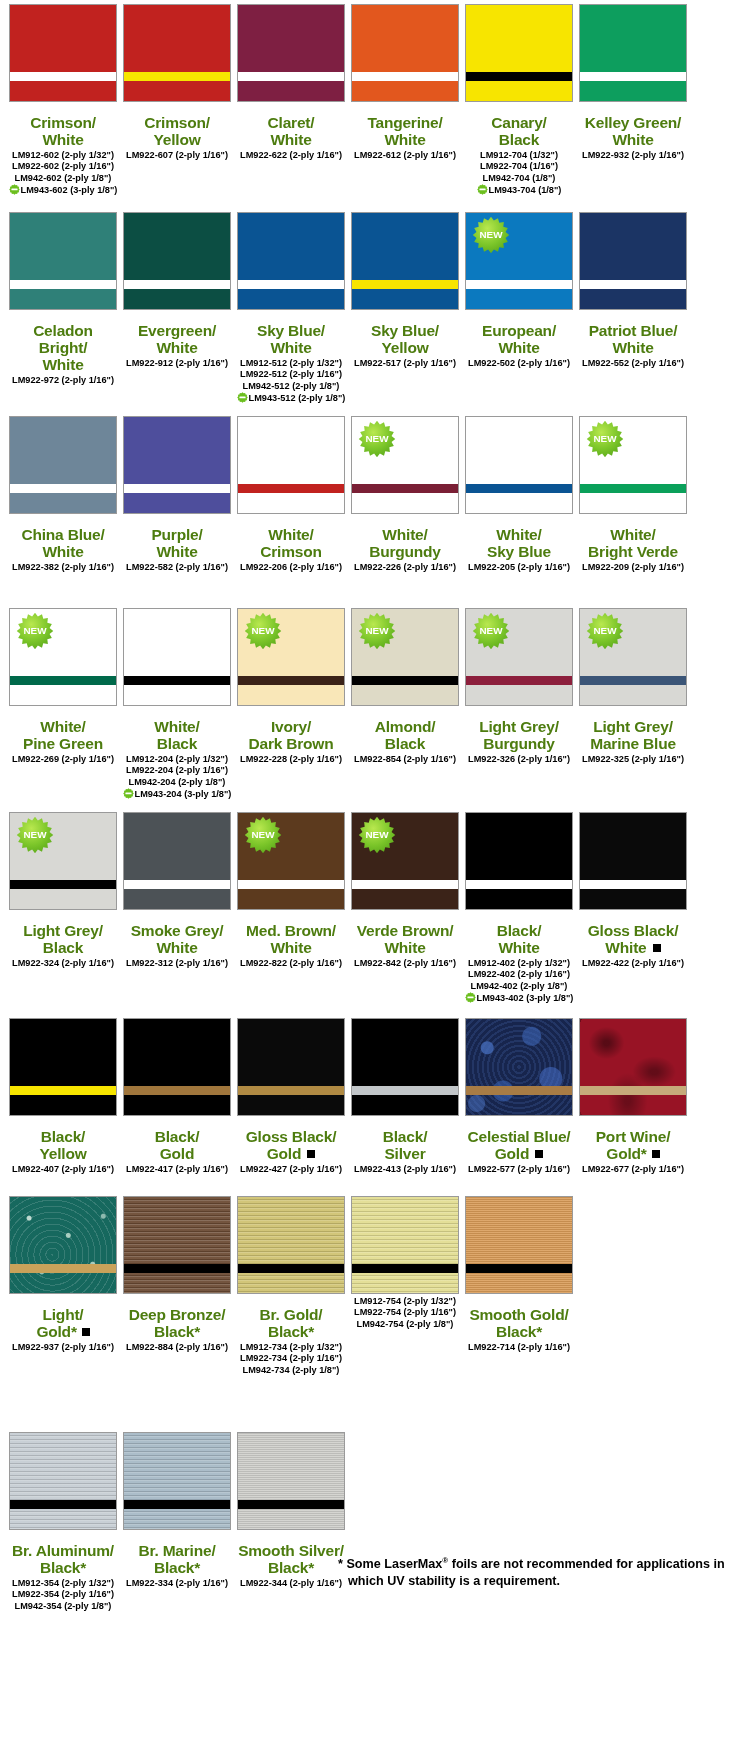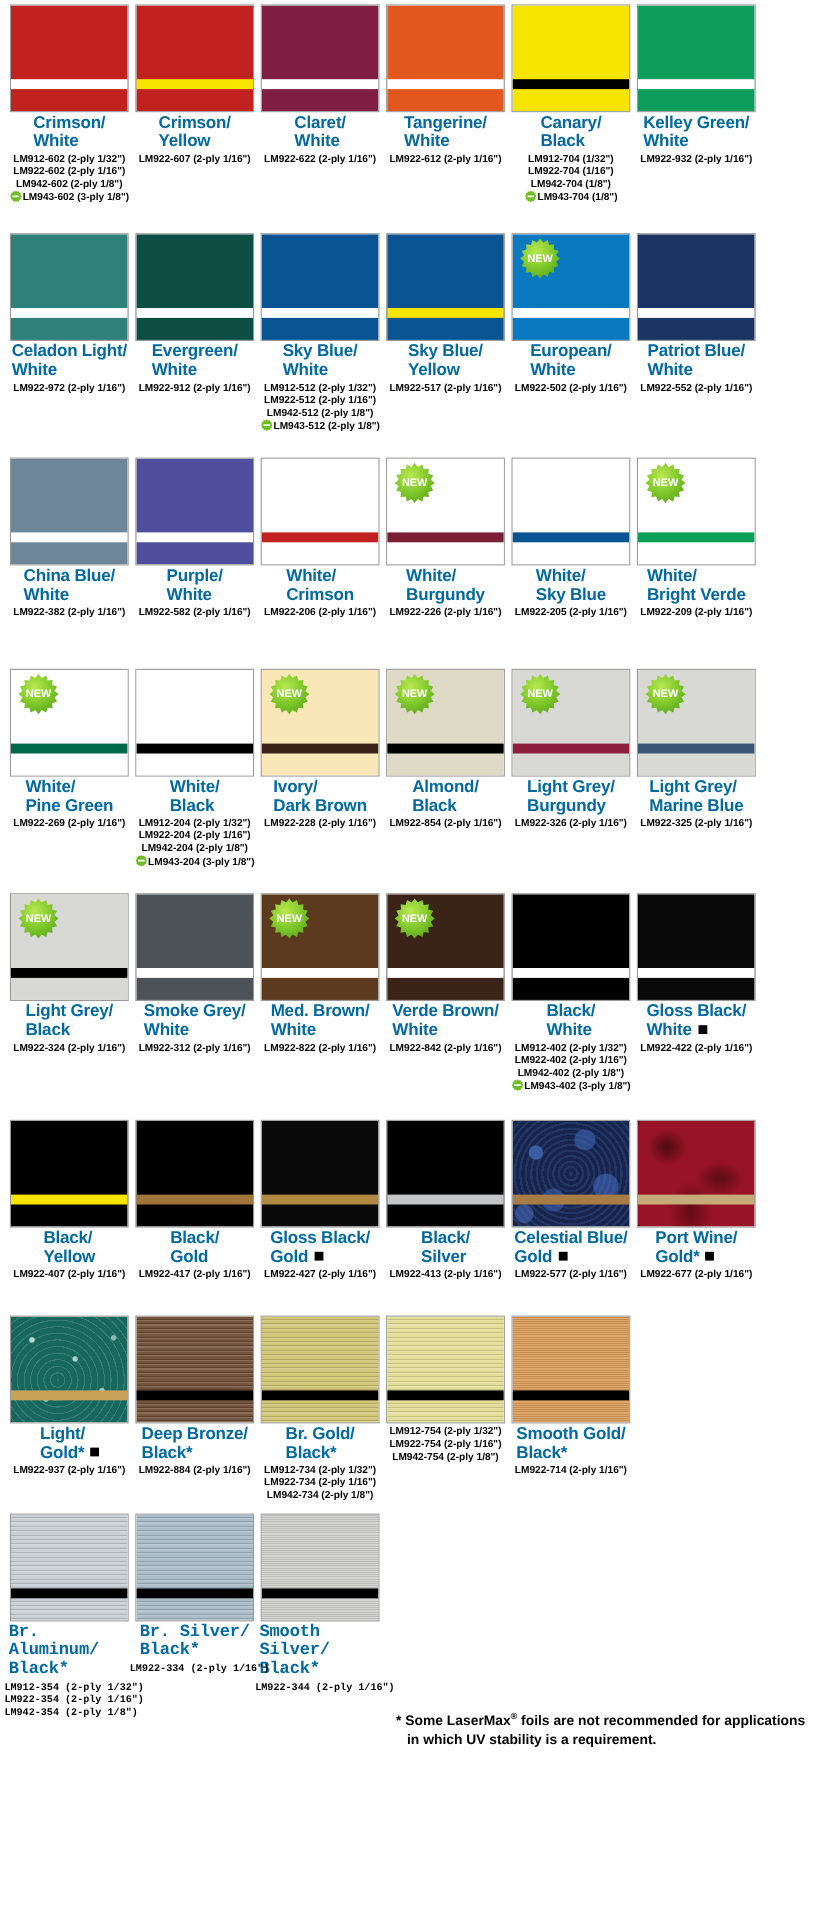--- a/index.html
+++ b/index.html
@@ -52,26 +52,26 @@
     position: absolute;
     top: 3px;
     left: 6px;
     width: 38px;
     height: 38px;
     z-index: 5;
   }
   .badge-new svg { display:block; width:100%; height:100%; }
 
   .name {
-    text-align: left;
+    text-align: center;
     font-weight: bold;
     font-size: 15.5px;
     line-height: 17px;
-    color: #0369a1;
-    margin-top: 1px;
+    color: #4d7c0f;
+    margin-top: 12px;
     letter-spacing: -0.2px;
   }
   .name .sq {
     display: inline-block;
     width: 8px; height: 8px;
     background: #000;
     vertical-align: middle;
     margin-left: 2px;
     position: relative;
     top: -1px;
@@ -109,21 +109,21 @@
     position: absolute;
     left: 338px;
     width: 398px;
     font-size: 12.6px;
     line-height: 17px;
     font-weight: bold;
     color: #000;
   }
   .fn1 { top: 1552px; }
   .fn2 { top: 1614px; }
-  .fn-body { display: block; text-indent: -10px; padding-left: 10px; margin-left: 22px; }
+  .fn-body { display: block; text-indent: -10px; padding-left: 10px; }
   sup { font-size: 8px; vertical-align: super; }
 </style>
 </head>
 <body>
 
 <div id="page">
   <div id="grid">
       <div class="grid-row row-wrap" style="position: absolute; top: 4px; left: 0px;">
         <div class="cell">
           <div class="swatch">
@@ -197,21 +197,21 @@
             <span class="code-line"><span>LM922-932 (2-ply 1/16")</span></span>
           </div>
         </div>
       </div>
       <div class="grid-row row-wrap" style="position: absolute; top: 212px; left: 0px;">
         <div class="cell">
           <div class="swatch">
             <div class="swatch-core" style="background: rgb(47, 128, 120);"></div>
             <div class="stripe outer" style="background: rgb(255, 255, 255);"></div>
           </div>
-          <div class="name"><span>Celadon Light/</span><br><span>White</span></div>
+          <div class="name"><span>Celadon Bright/</span><br><span>White</span></div>
           <div class="codes">
             <span class="code-line"><span>LM922-972 (2-ply 1/16")</span></span>
           </div>
         </div>
         <div class="cell">
           <div class="swatch">
             <div class="swatch-core" style="background: rgb(12, 78, 67);"></div>
             <div class="stripe outer" style="background: rgb(255, 255, 255);"></div>
           </div>
           <div class="name"><span>Evergreen/</span><br><span>White</span></div>
@@ -717,39 +717,39 @@
           <div class="swatch">
             <div class="swatch-core" style="background: repeating-linear-gradient(0deg, rgba(255, 255, 255, 0.13) 0px, rgba(255, 255, 255, 0.13) 1px, rgba(0, 0, 0, 0.09) 1px, rgba(0, 0, 0, 0.09) 2px) rgb(217, 155, 87);"></div>
             <div class="stripe outer" style="background: rgb(0, 0, 0);"></div>
           </div>
           <div class="name"><span>Smooth Gold/</span><br><span>Black*</span></div>
           <div class="codes">
             <span class="code-line"><span>LM922-714 (2-ply 1/16")</span></span>
           </div>
         </div>
       </div>
-      <div class="grid-row row-wrap" style="position: absolute; top: 1376px; left: 0px; font-family: Liberation Mono, monospace;">
+      <div class="grid-row row-wrap" style="position: absolute; top: 1432px; left: 0px;">
         <div class="cell">
           <div class="swatch">
             <div class="swatch-core" style="background: repeating-linear-gradient(0deg, rgba(255, 255, 255, 0.2) 0px, rgba(255, 255, 255, 0.2) 1px, rgba(0, 0, 0, 0.13) 1px, rgba(0, 0, 0, 0.13) 2px, rgba(255, 255, 255, 0.06) 2px, rgba(255, 255, 255, 0.06) 4px) rgb(198, 205, 211);"></div>
             <div class="stripe outer" style="background: rgb(0, 0, 0);"></div>
           </div>
           <div class="name"><span>Br. Aluminum/</span><br><span>Black*</span></div>
           <div class="codes">
             <span class="code-line"><span>LM912-354 (2-ply 1/32")</span></span>
             <span class="code-line"><span>LM922-354 (2-ply 1/16")</span></span>
             <span class="code-line"><span>LM942-354 (2-ply 1/8")</span></span>
           </div>
         </div>
         <div class="cell">
           <div class="swatch">
             <div class="swatch-core" style="background: repeating-linear-gradient(0deg, rgba(255, 255, 255, 0.2) 0px, rgba(255, 255, 255, 0.2) 1px, rgba(0, 0, 0, 0.13) 1px, rgba(0, 0, 0, 0.13) 2px, rgba(255, 255, 255, 0.06) 2px, rgba(255, 255, 255, 0.06) 4px) rgb(166, 185, 198);"></div>
             <div class="stripe outer" style="background: rgb(0, 0, 0);"></div>
           </div>
-          <div class="name"><span>Br. Silver/</span><br><span>Black*</span></div>
+          <div class="name"><span>Br. Marine/</span><br><span>Black*</span></div>
           <div class="codes">
             <span class="code-line"><span>LM922-334 (2-ply 1/16")</span></span>
           </div>
         </div>
         <div class="cell">
           <div class="swatch">
             <div class="swatch-core" style="background: repeating-linear-gradient(0deg, rgba(255, 255, 255, 0.13) 0px, rgba(255, 255, 255, 0.13) 1px, rgba(0, 0, 0, 0.09) 1px, rgba(0, 0, 0, 0.09) 2px) rgb(207, 207, 203);"></div>
             <div class="stripe outer" style="background: rgb(0, 0, 0);"></div>
           </div>
           <div class="name"><span>Smooth Silver/</span><br><span>Black*</span></div>

